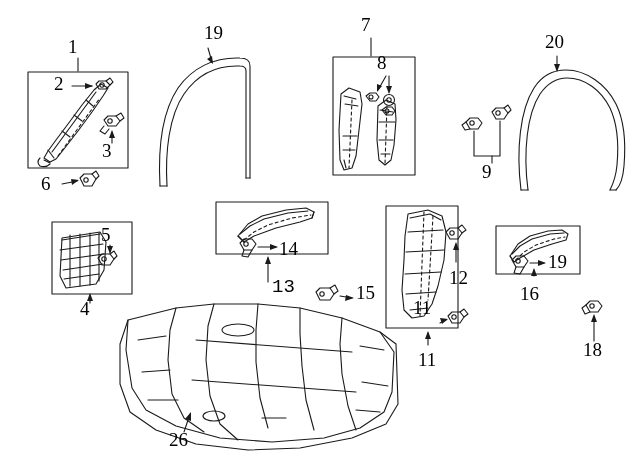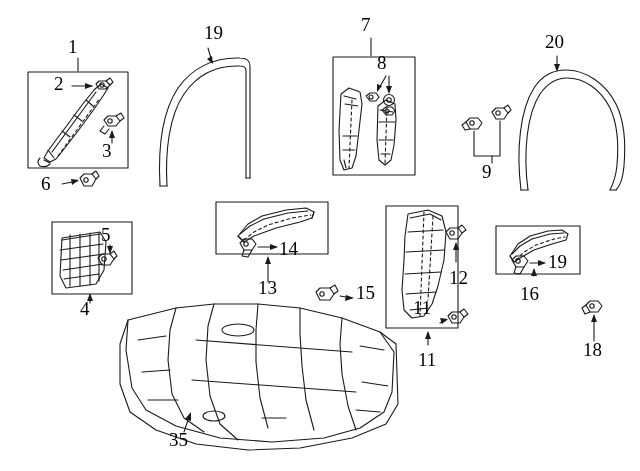--- a/index.html
+++ b/index.html
@@ -291,23 +291,23 @@
   <div class="callout-label" style="left:102px; top:141px;">3</div>
   <div class="callout-label" style="left:80px;  top:299px;">4</div>
   <div class="callout-label" style="left:101px; top:225px;">5</div>
   <div class="callout-label" style="left:41px;  top:174px;">6</div>
   <div class="callout-label" style="left:361px; top:15px;">7</div>
   <div class="callout-label" style="left:377px; top:53px;">8</div>
   <div class="callout-label" style="left:482px; top:162px;">9</div>
   <div class="callout-label" style="left:418px; top:350px;">11</div>
   <div class="callout-label" style="left:413px; top:298px;">11</div>
   <div class="callout-label" style="left:449px; top:268px;">12</div>
-  <div class="callout-label" style="left:258px; top:278px;">13</div>
+  <div class="callout-label" style="left:272px; top:278px;font-family:Liberation Mono, monospace;">13</div>
   <div class="callout-label" style="left:279px; top:239px;">14</div>
   <div class="callout-label" style="left:356px; top:283px;text-align:right;">15</div>
   <div class="callout-label" style="left:520px; top:284px;">16</div>
   <div class="callout-label" style="left:548px; top:252px;">19</div>
   <div class="callout-label" style="left:583px; top:340px;">18</div>
   <div class="callout-label" style="left:196px; top:23px;margin-left:8px;">19</div>
   <div class="callout-label" style="left:545px; top:32px;">20</div>
-  <div class="callout-label" style="left:169px; top:430px;">35</div>
+  <div class="callout-label" style="left:169px; top:430px;">26</div>
 
 </div>
 
 </body></html>

